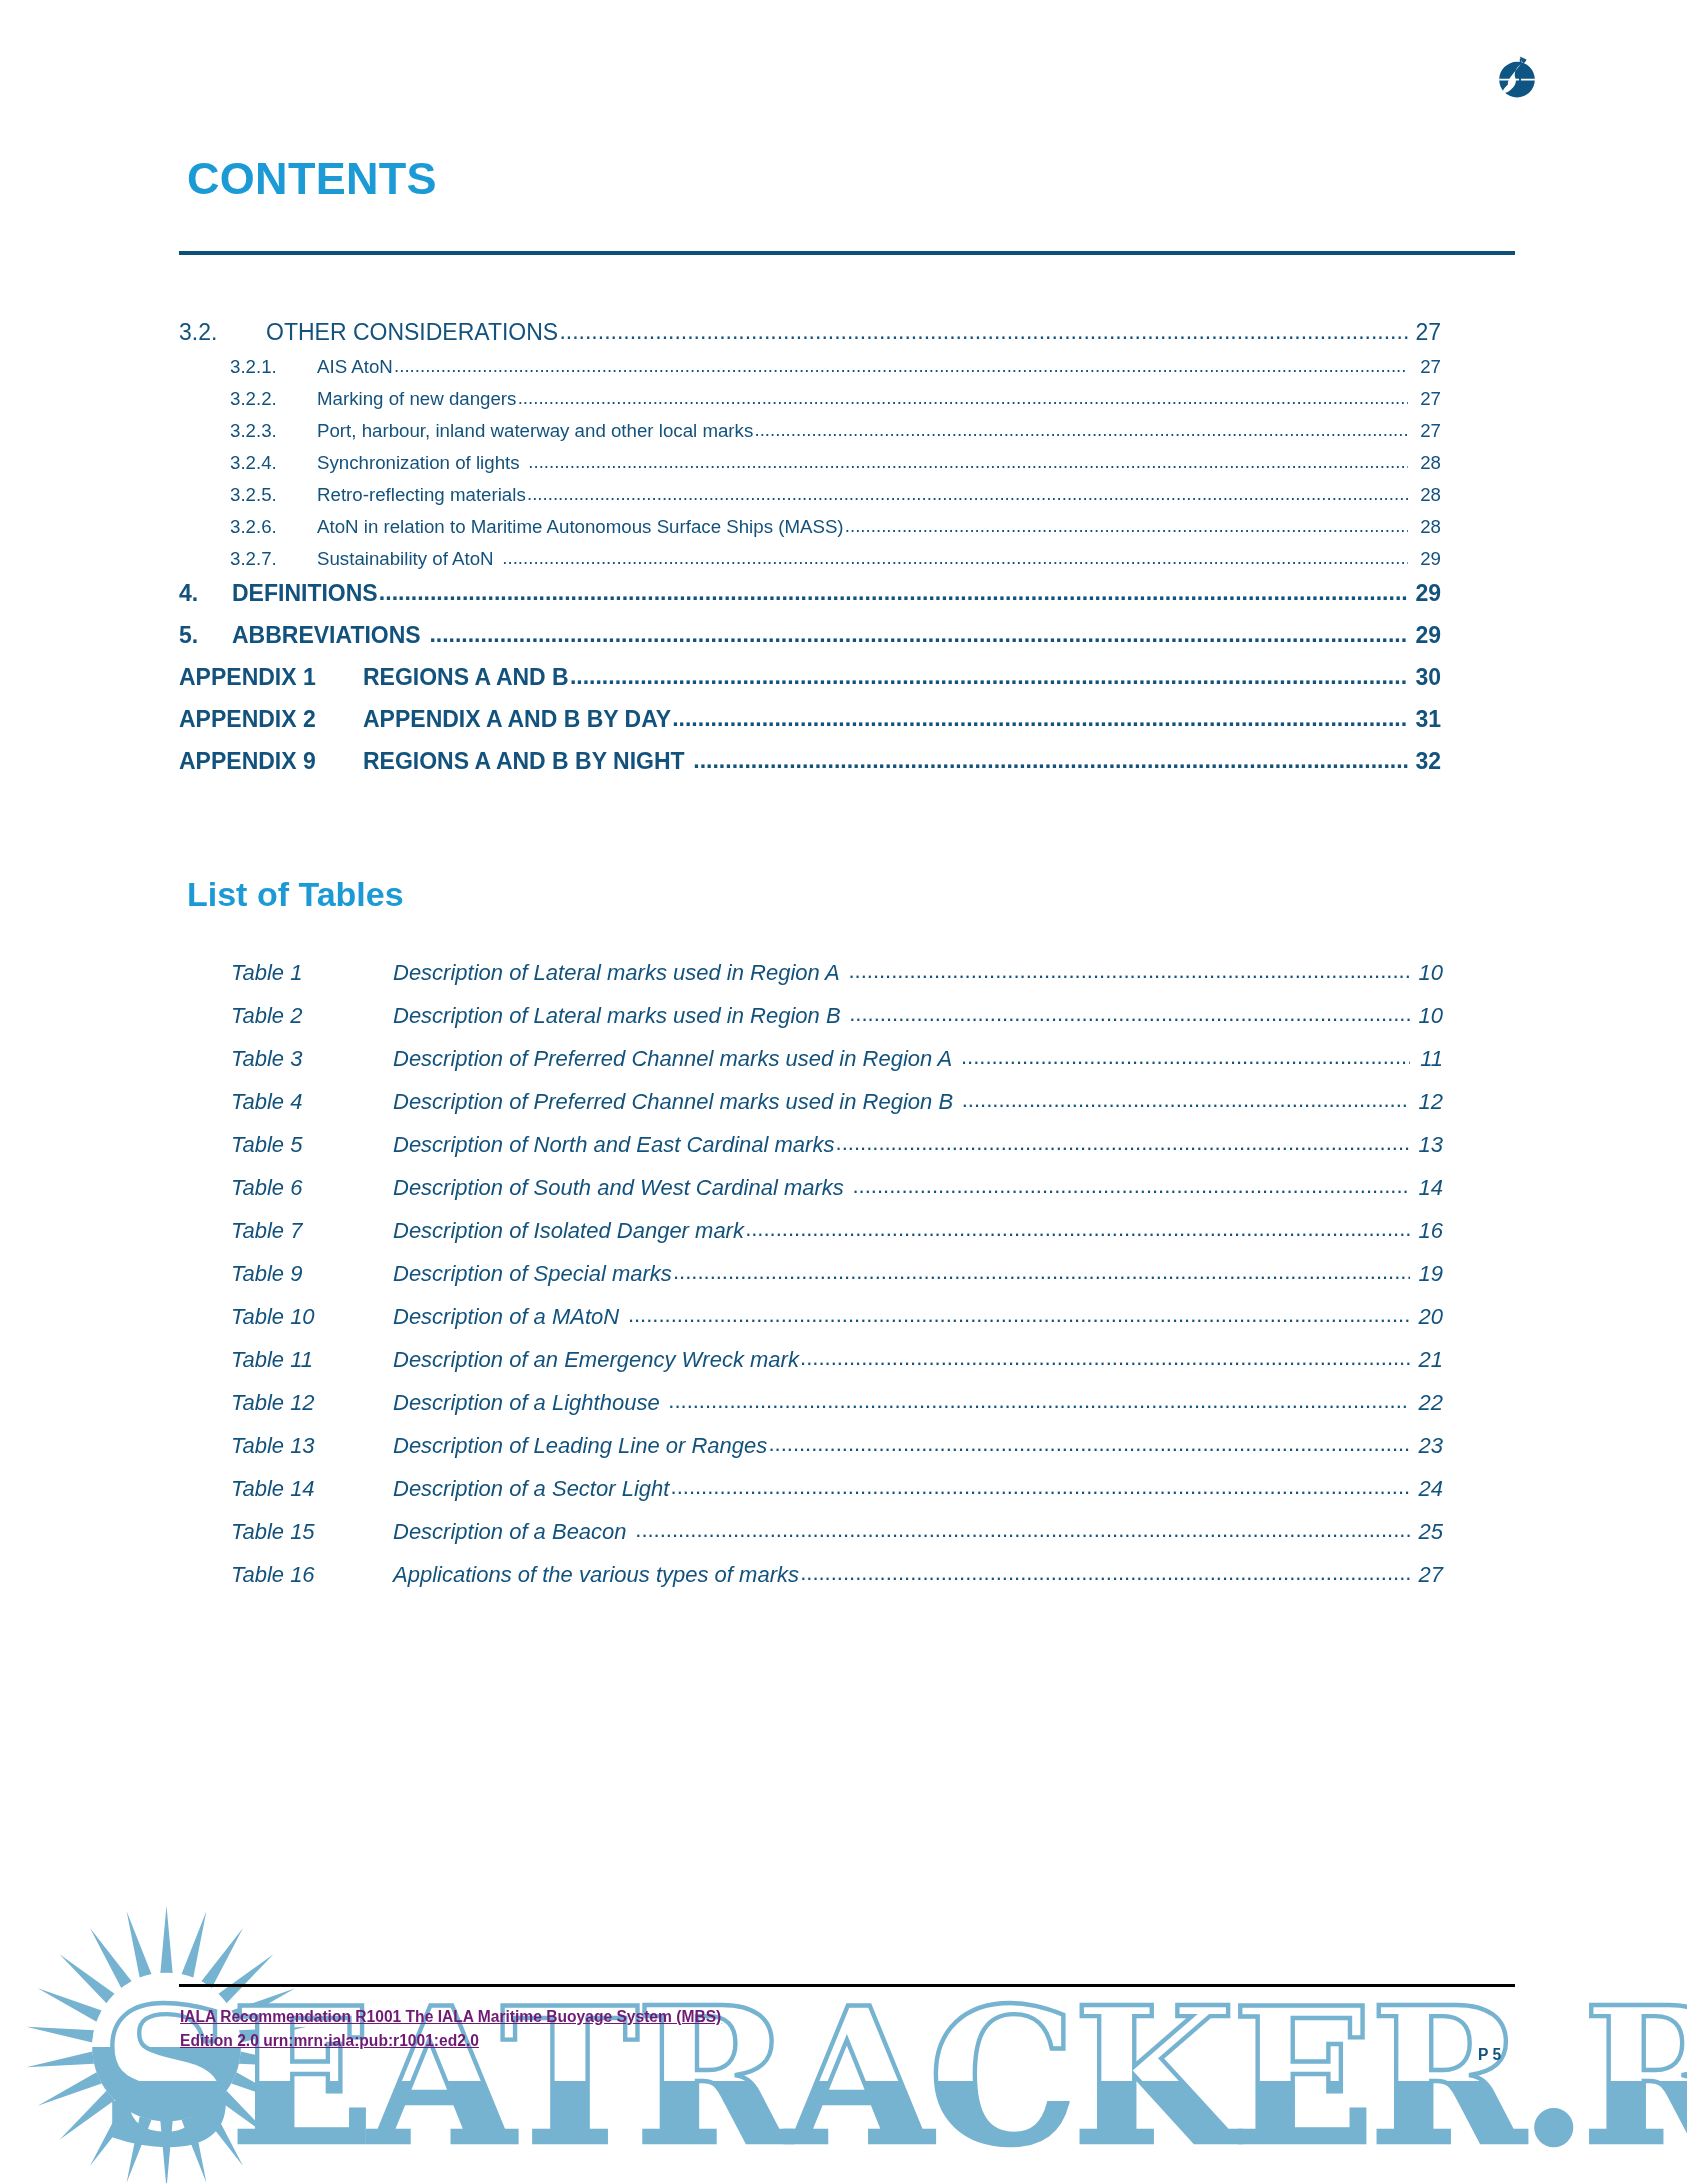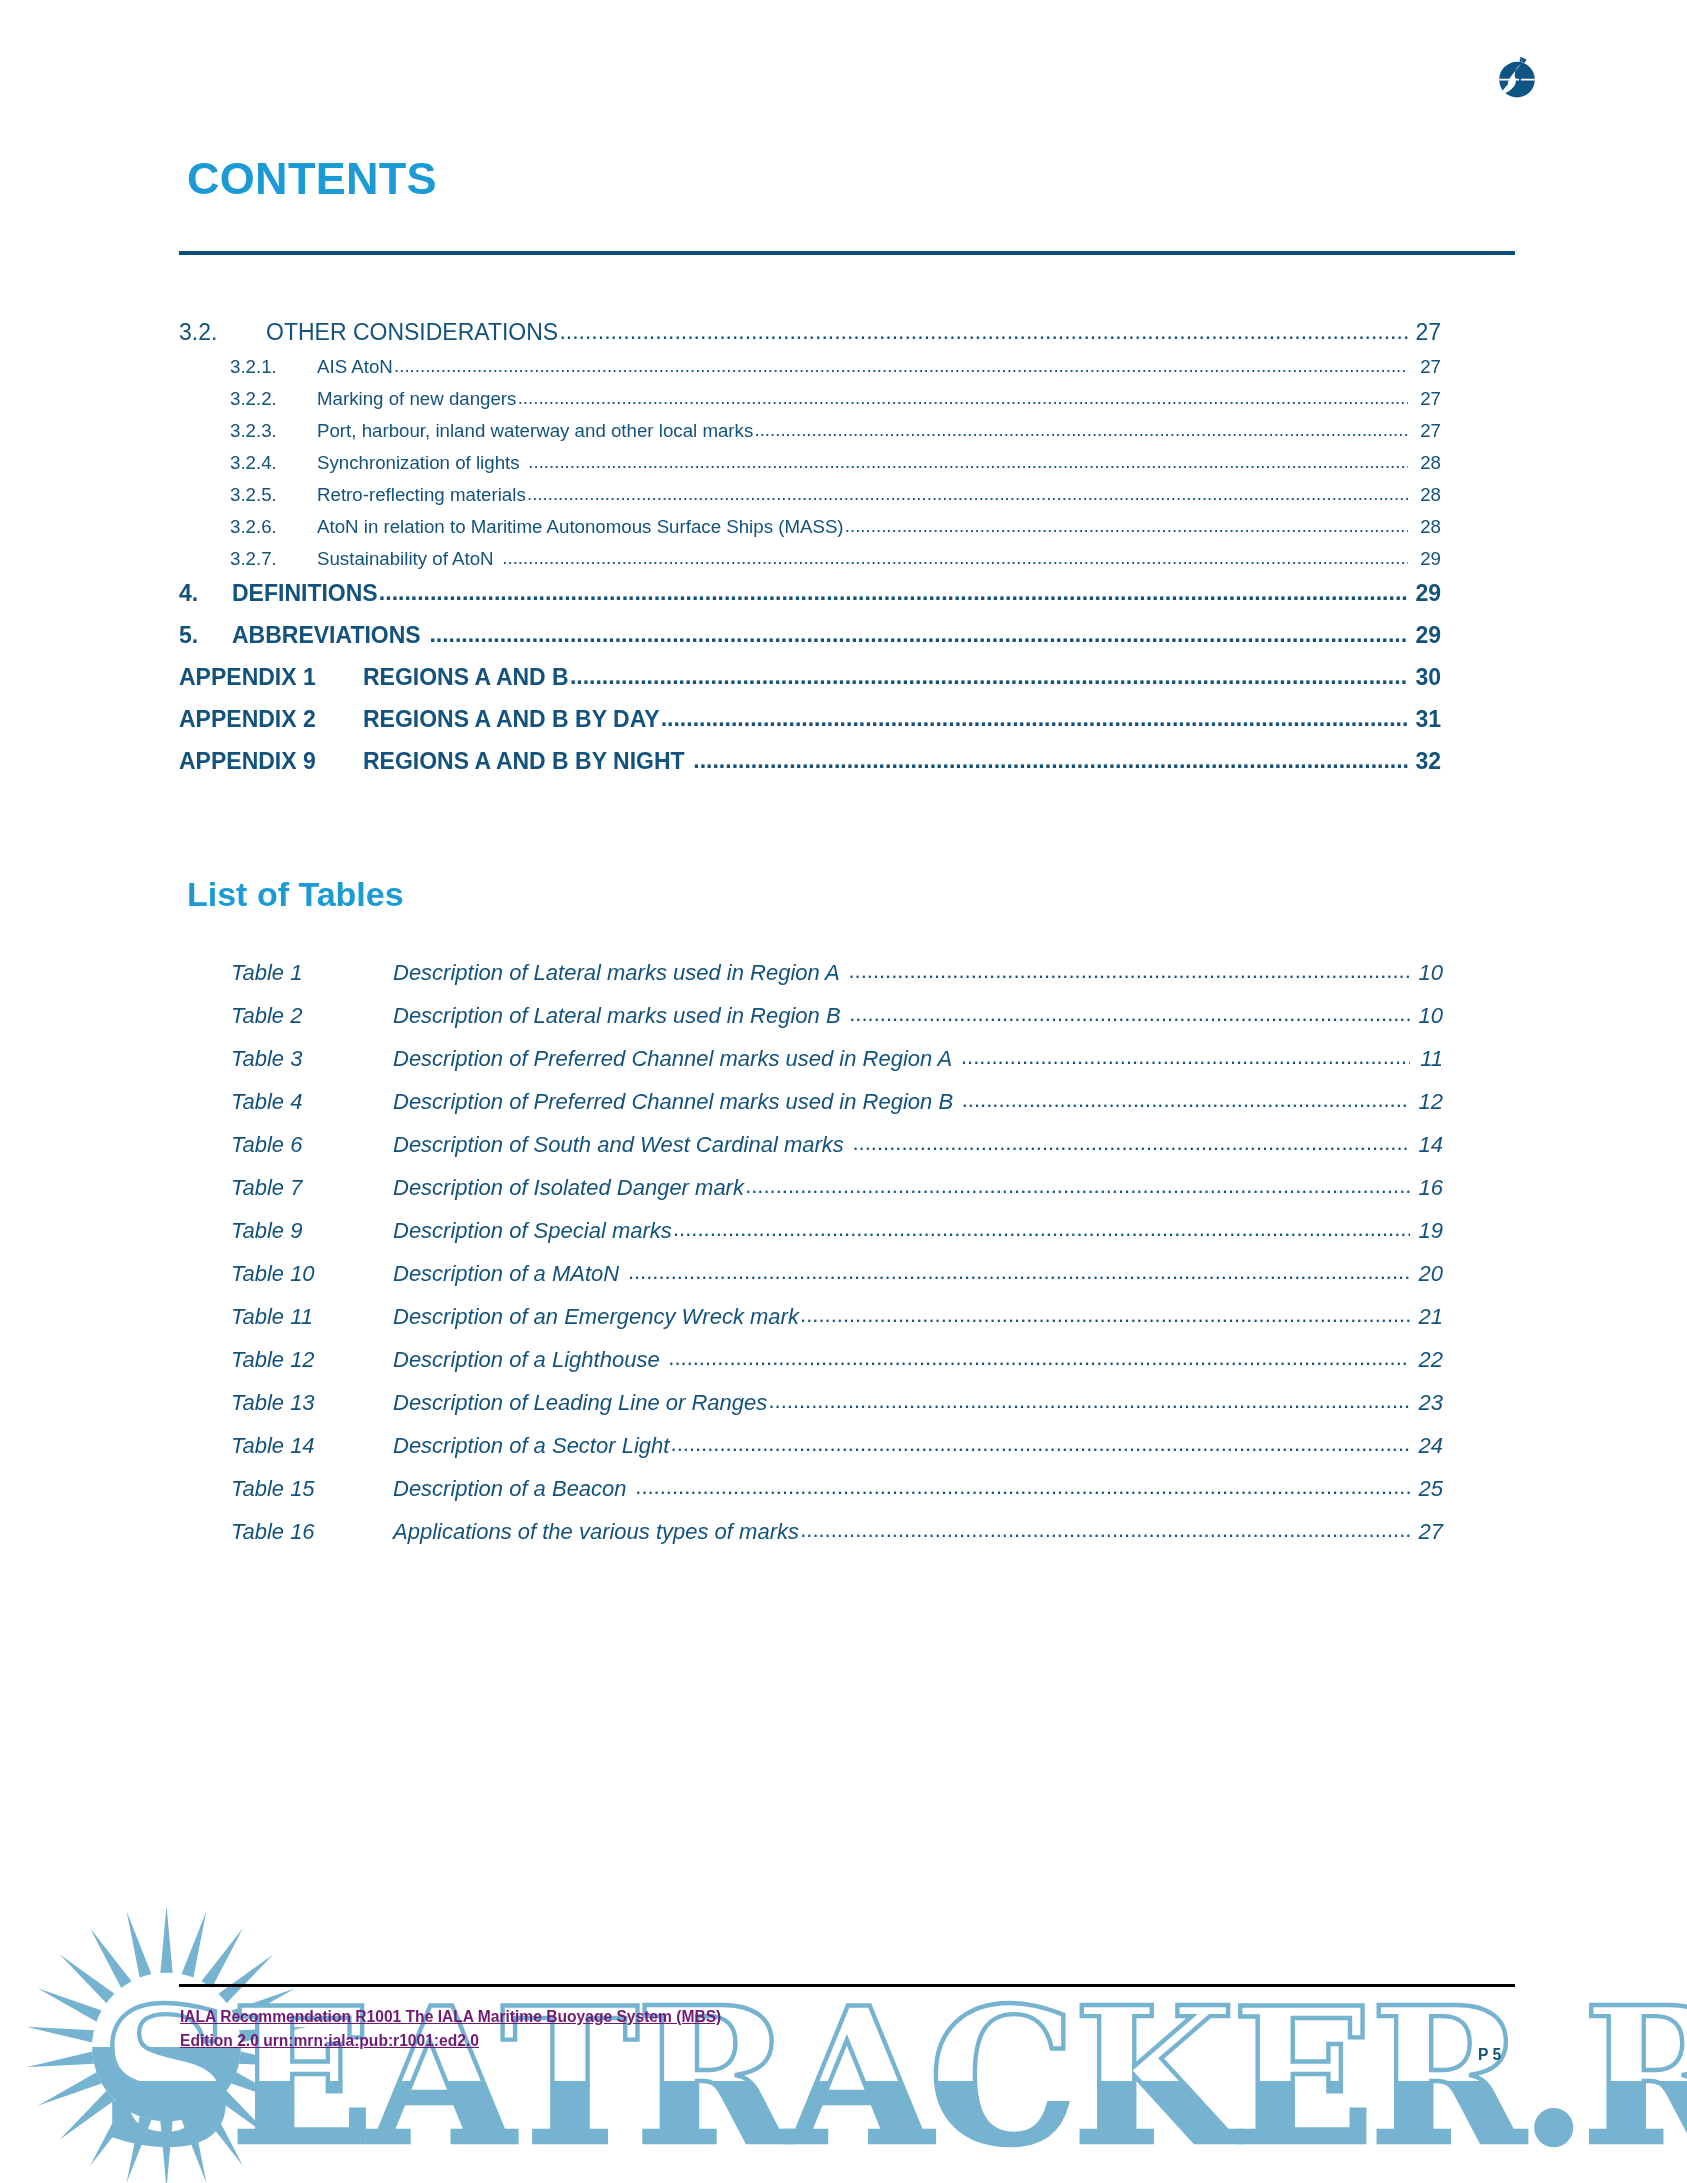--- a/index.html
+++ b/index.html
@@ -297,21 +297,21 @@
         <span class="pg">29</span>
       </div>
       <div class="toc-row lvl1 appendix">
         <span class="num">APPENDIX 1</span>
         <span class="label">REGIONS A AND B</span>
         <span class="dots"></span>
         <span class="pg">30</span>
       </div>
       <div class="toc-row lvl1 appendix">
         <span class="num">APPENDIX 2</span>
-        <span class="label">REGIONS A AND B BY DAY</span>
+        <span class="label">APPENDIX A AND B BY DAY</span>
         <span class="dots"></span>
         <span class="pg">31</span>
       </div>
       <div class="toc-row lvl1 appendix gap">
         <span class="num">APPENDIX 9</span>
         <span class="label">REGIONS A AND B BY NIGHT</span>
         <span class="dots"></span>
         <span class="pg">32</span>
       </div>
     </div>
@@ -335,20 +335,26 @@
         <span class="tnum">Table 3</span>
         <span class="tlabel">Description of Preferred Channel marks used in Region A</span>
         <span class="dots"></span>
         <span class="pg">11</span>
       </div>
       <div class="lot-row gap">
         <span class="tnum">Table 4</span>
         <span class="tlabel">Description of Preferred Channel marks used in Region B</span>
         <span class="dots"></span>
         <span class="pg">12</span>
+      </div>
+      <div class="lot-row">
+        <span class="tnum">Table 5</span>
+        <span class="tlabel">Description  of North and East Cardinal marks</span>
+        <span class="dots"></span>
+        <span class="pg">13</span>
       </div>
       <div class="lot-row gap">
         <span class="tnum">Table 6</span>
         <span class="tlabel">Description  of South and West Cardinal marks</span>
         <span class="dots"></span>
         <span class="pg">14</span>
       </div>
       <div class="lot-row">
         <span class="tnum">Table 7</span>
         <span class="tlabel">Description of Isolated Danger mark</span>

